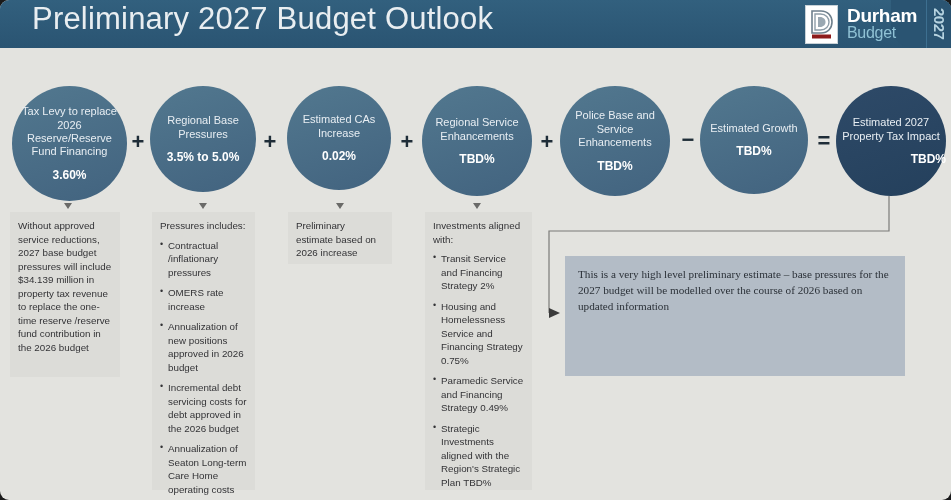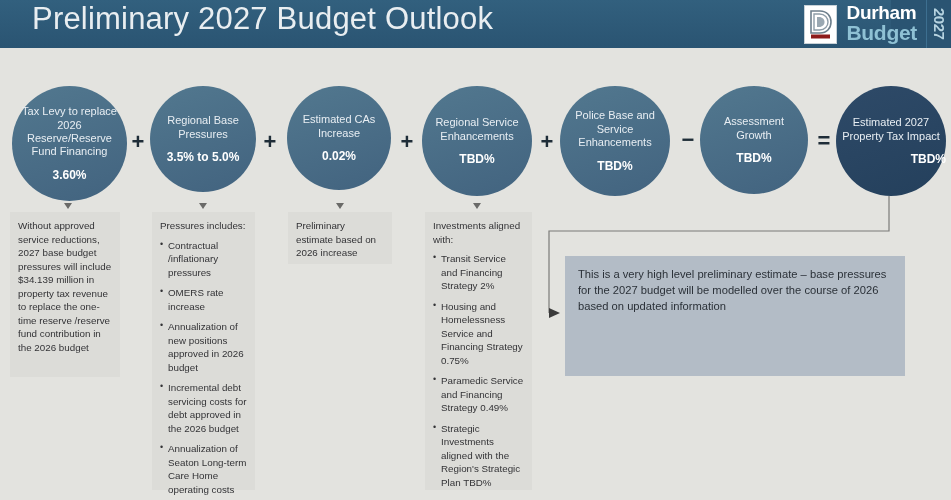--- a/index.html
+++ b/index.html
@@ -7,20 +7,21 @@
     padding: 0;
     background: #1a1a1a;
   }
   #slide {
     position: relative;
     width: 951px;
     height: 500px;
     background: #e3e3df;
     overflow: hidden;
     font-family: "Liberation Sans", sans-serif;
+    border-radius: 9px;
   }
 
   
   #header {
     position: absolute;
     left: 0; top: 0;
     width: 951px;
     height: 48px;
     background: #2e5a78;
     background: linear-gradient(180deg, #32607e 0%, #2a5472 100%);
@@ -60,22 +61,22 @@
     flex-direction: column;
     line-height: 0.98;
   }
   .logo-line1 {
     font-size: 19px;
     font-weight: bold;
     color: #ffffff;
     letter-spacing: -0.3px;
   }
   .logo-line2 {
-    font-size: 21px;
-    font-weight: bold;
+    font-size: 16px;
+    font-weight: normal;
     color: #8fc1d4;
     letter-spacing: -0.3px;
   }
   #year-tab {
     position: absolute;
     right: 0;
     top: 0;
     width: 24px;
     height: 48px;
     background: #2a5472;
@@ -185,20 +186,21 @@
 
   
   #note-box {
     position: absolute;
     background: #b3bcc6;
     box-sizing: border-box;
     padding: 11px 14px 12px 13px;
     color: #2b3138;
     font-size: 11.2px;
     line-height: 1.42;
+    font-family: Liberation Serif, serif;
   }
   #note-box p { margin: 0; }
   #note-box p + p { margin-top: 12px; }
 
   
   #connector { position: absolute; left: 0; top: 0; pointer-events: none; }
 </style>
 </head>
 <body>
 
@@ -263,21 +265,21 @@
   <div class="op" style="left:536px; top:131px;">+</div>
 
   <div class="node" style="left:560px; top:86px; width:110px; height:110px;">
     <div class="node-label">Police Base and Service Enhancements</div>
     <div class="node-value">TBD%</div>
   </div>
 
   <div class="op" style="left:677px; top:129px;">−</div>
 
   <div class="node" style="left:700px; top:86px; width:108px; height:108px;">
-    <div class="node-label">Assessment Growth</div>
+    <div class="node-label">Estimated Growth</div>
     <div class="node-value">TBD%</div>
   </div>
 
   <div class="op" style="left:813px; top:130px;">=</div>
 
   <div class="node final" style="left:836px; top:86px; width:110px; height:110px;align-items:flex-end;">
     <div class="node-label">Estimated 2027 Property Tax Impact</div>
     <div class="node-value">TBD%</div>
   </div>
 

